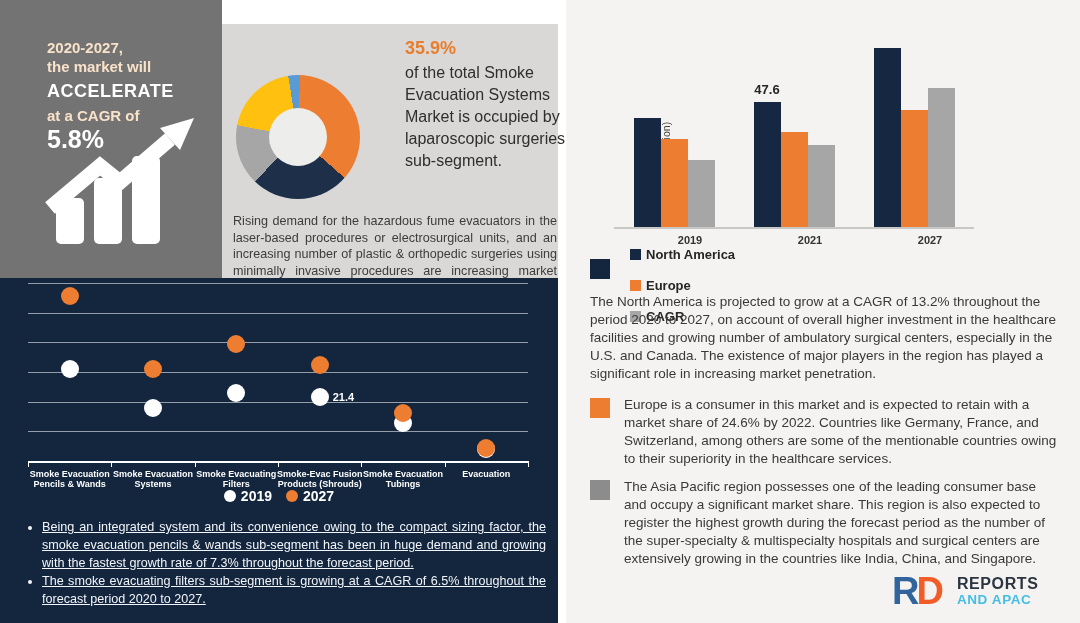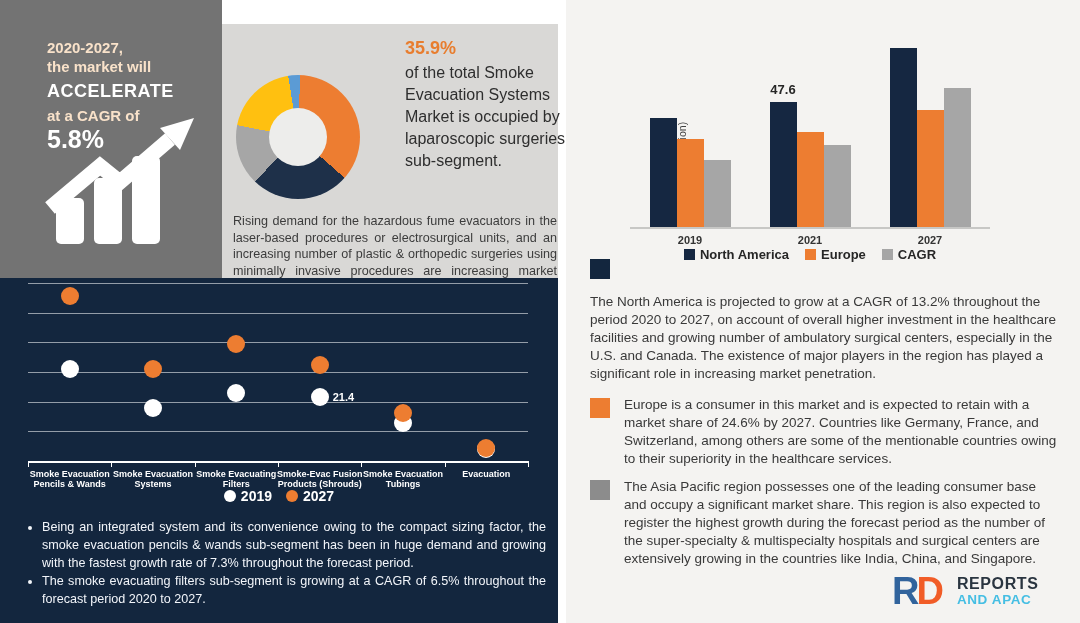--- a/index.html
+++ b/index.html
@@ -34,34 +34,34 @@
   .dot-plot .dot{position:absolute;width:18px;height:18px;border-radius:50%;transform:translate(-50%,-50%);}
   .dot-plot .cat{position:absolute;top:191px;width:86px;margin-left:-43px;text-align:center;
                  color:#ffffff;font-size:9px;font-weight:bold;line-height:10px;}
   .dot-plot .dlabel{position:absolute;color:#ffffff;font-size:11px;font-weight:bold;transform:translateY(-50%);}
   .dp-legend{position:absolute;left:0;top:210px;width:558px;display:flex;justify-content:center;gap:14px;
              color:#ffffff;font-size:14px;font-weight:bold;}
   .dp-leg-item{display:flex;align-items:center;gap:5px;}
   .dp-dot{width:12px;height:12px;border-radius:50%;display:inline-block;}
   .dp-dot.w{background:#ffffff;} .dp-dot.o{background:#ED7D31;}
   .bullets{position:absolute;left:24px;top:240px;width:522px;color:#F2F5FA;font-size:12.6px;line-height:18px;}
-  .bullets ul{margin:0;padding-left:18px;}
+  .bullets ul{margin:0;padding-left:18px;text-decoration:underline;}
   .bullets li{text-align:justify;margin:0;padding:0;}
 
   
   .right-panel{position:absolute;left:566px;top:0;width:514px;height:623px;background:#F4F3F1;}
   .bar-chart{position:absolute;left:0;top:0;width:514px;height:260px;}
-  .bar-plot{position:absolute;left:64px;top:35px;width:360px;height:192px;border-bottom:2px solid #C7C7C5;}
+  .bar-plot{position:absolute;left:48px;top:35px;width:360px;height:192px;border-bottom:2px solid #C7C7C5;}
   .bar-plot .bar{position:absolute;bottom:0;}
   .bar-plot .bval{position:absolute;font-size:13px;font-weight:bold;color:#262626;transform:translateX(-50%);}
   .bxcat{position:absolute;top:234px;font-size:11px;font-weight:bold;color:#333333;transform:translateX(-50%);}
   .ylab{position:absolute;left:-46px;top:120px;width:200px;height:16px;text-align:center;
         transform:rotate(-90deg);transform-origin:100px 8px;font-size:10.5px;color:#3F3F3F;}
   .bar-legend{position:absolute;left:64px;top:247px;width:360px;display:flex;justify-content:center;gap:16px;
-              font-size:13px;font-weight:bold;color:#262626;}
+              font-size:13px;font-weight:bold;color:#262626;flex-direction:column;}
   .bl-item{display:flex;align-items:center;gap:5px;}
   .bl-sq{width:11px;height:11px;display:inline-block;}
   .bl-sq.navy{background:#152741;} .bl-sq.org{background:#ED7D31;} .bl-sq.gry{background:#A6A6A6;}
 
   .insight{position:absolute;left:24px;width:468px;display:flex;gap:14px;}
   .insight .sq{width:20px;height:20px;flex:0 0 20px;margin-top:2px;}
   .insight .itext{font-size:13.5px;line-height:18px;color:#393939;}
   .insight.i0{top:257px;flex-direction:column;} .insight.i1{top:396px;} .insight.i2{top:478px;}
 
   .logo{position:absolute;left:326px;top:572px;display:flex;align-items:center;}
@@ -189,21 +189,21 @@
         <div class="bxcat" style="left: 244px;">2021</div>
         <div class="bxcat" style="left: 364px;">2027</div>
       </div>
 
     <div class="insight i0">
       <div class="sq" style="background: rgb(19, 38, 62);"></div>
       <div class="itext">The North America is projected to grow at a CAGR of 13.2% throughout the period 2020 to 2027, on account of overall higher investment in the healthcare facilities and growing number of ambulatory surgical centers, especially in the U.S. and Canada. The existence of major players in the region has played a significant role in increasing market penetration.</div>
     </div>
     <div class="insight i1">
       <div class="sq" style="background: rgb(237, 125, 49);"></div>
-      <div class="itext">Europe is a consumer in this market and is expected to retain with a market share of 24.6% by 2027. Countries like Germany, France, and Switzerland, among others are some of the mentionable countries owing to their superiority in the healthcare services.</div>
+      <div class="itext">Europe is a consumer in this market and is expected to retain with a market share of 24.6% by 2022. Countries like Germany, France, and Switzerland, among others are some of the mentionable countries owing to their superiority in the healthcare services.</div>
     </div>
     <div class="insight i2">
       <div class="sq" style="background: rgb(140, 140, 140);"></div>
       <div class="itext">The Asia Pacific region possesses one of the leading consumer base and occupy a significant market share. This region is also expected to register the highest growth during the forecast period as the number of the super-specialty &amp; multispecialty hospitals and surgical centers are extensively growing in the countries like India, China, and Singapore.</div>
     </div>
 
     <div class="logo">
       <span class="logo-r">R</span>
         <span class="logo-d">D</span>
       <span class="logo-text">

